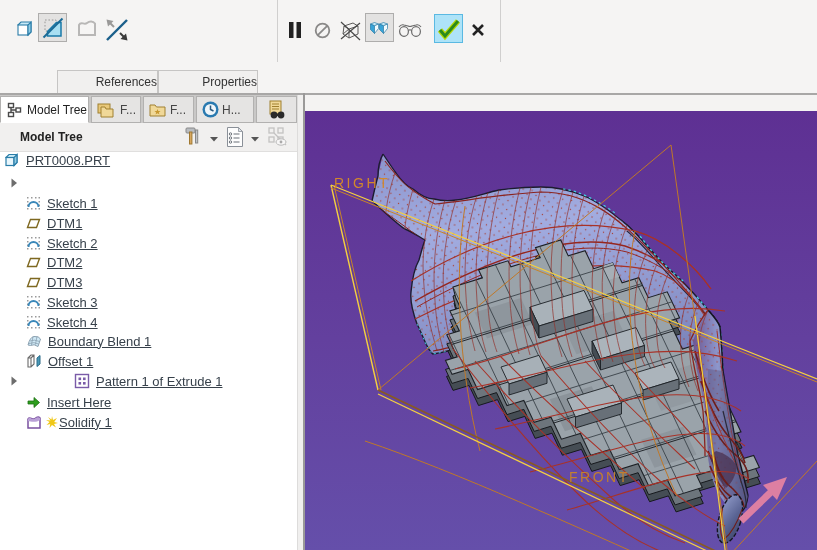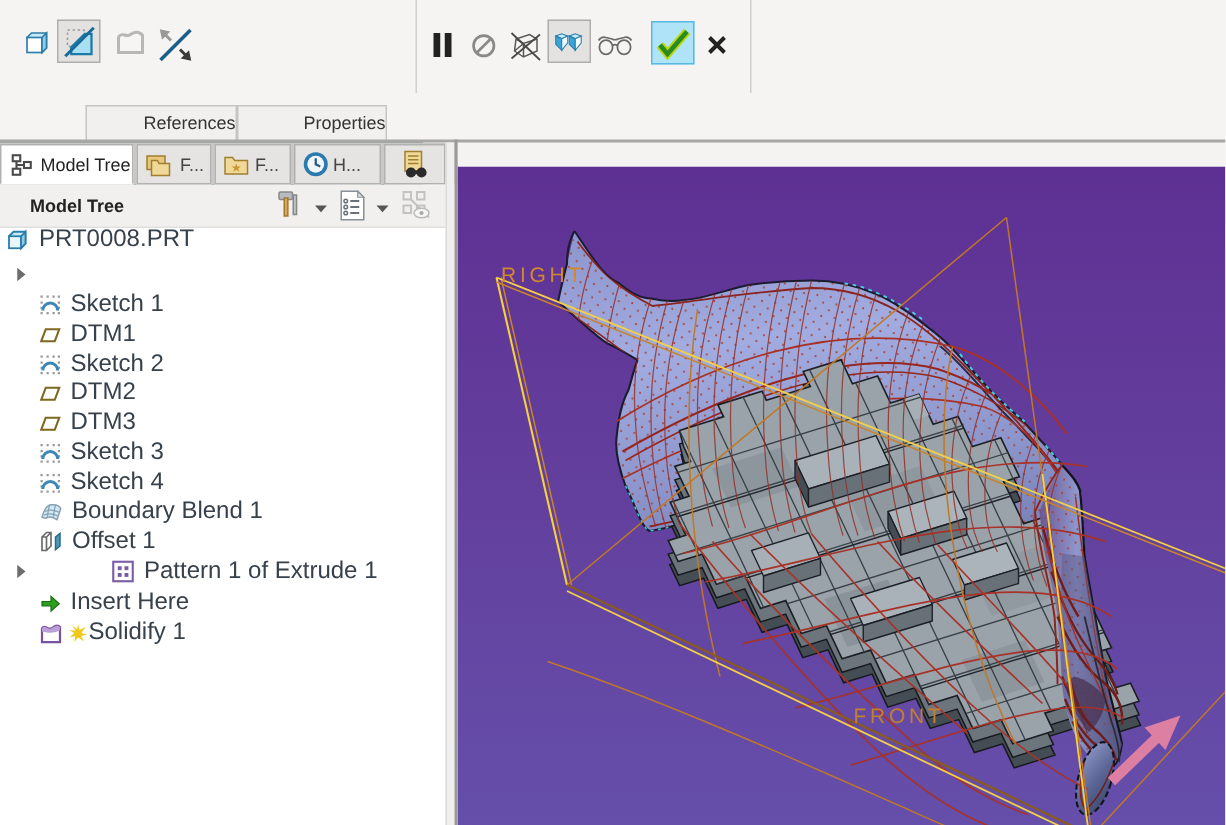--- a/index.html
+++ b/index.html
@@ -14,21 +14,21 @@
 .icbox { position:absolute; display:flex; align-items:center; justify-content:center; }
 .pressed { background:#e3e2e1; border:1px solid #aeadac; }
 
 #lpanel { position:absolute; left:0; top:95px; width:282px; height:455px; background:#14532d; }
 #ltabbar { position:absolute; left:0; top:0; width:305px; height:28px; background:#c9c8c7; }
 .ltab { position:absolute; top:1px; height:27px; background:#e5e4e3; border:1px solid #b2b1b0; display:flex; align-items:center; font-size:12px; color:#444; }
 .ltab.active { background:#fff; border-bottom:1px solid #fff; }
 #lheader { position:absolute; left:0; top:28px; width:305px; height:29px; background:#f1f0ef; border-bottom:1px solid #e0dfde; }
 #lheader b { position:absolute; left:20px; top:7px; font-size:12px; color:#222; }
 #tree { position:absolute; left:0; top:57px; width:297px; height:398px; background:#fff; }
-.ti { position:absolute; height:20px; display:flex; align-items:center; font-size:16px; color:#37414b; white-space:nowrap; }
+.ti { position:absolute; height:20px; display:flex; align-items:center; font-size:13px; color:#37414b; white-space:nowrap;text-decoration:underline; }
 .ti svg { margin-right:6px; }
 .caret { position:absolute; width:10px; height:10px; }
 #rsb { position:absolute; left:297px; top:95px; width:6px; height:455px; background:#f0efee; border-left:1px solid #dddcdb; }
 #pborder { position:absolute; left:303px; top:93px; width:2px; height:457px; background:#9a9998; }
 
 #vp { position:absolute; left:305px; top:111px; width:512px; height:398px; }
 </style>
 </head>
 <body>
 <div id="page">

